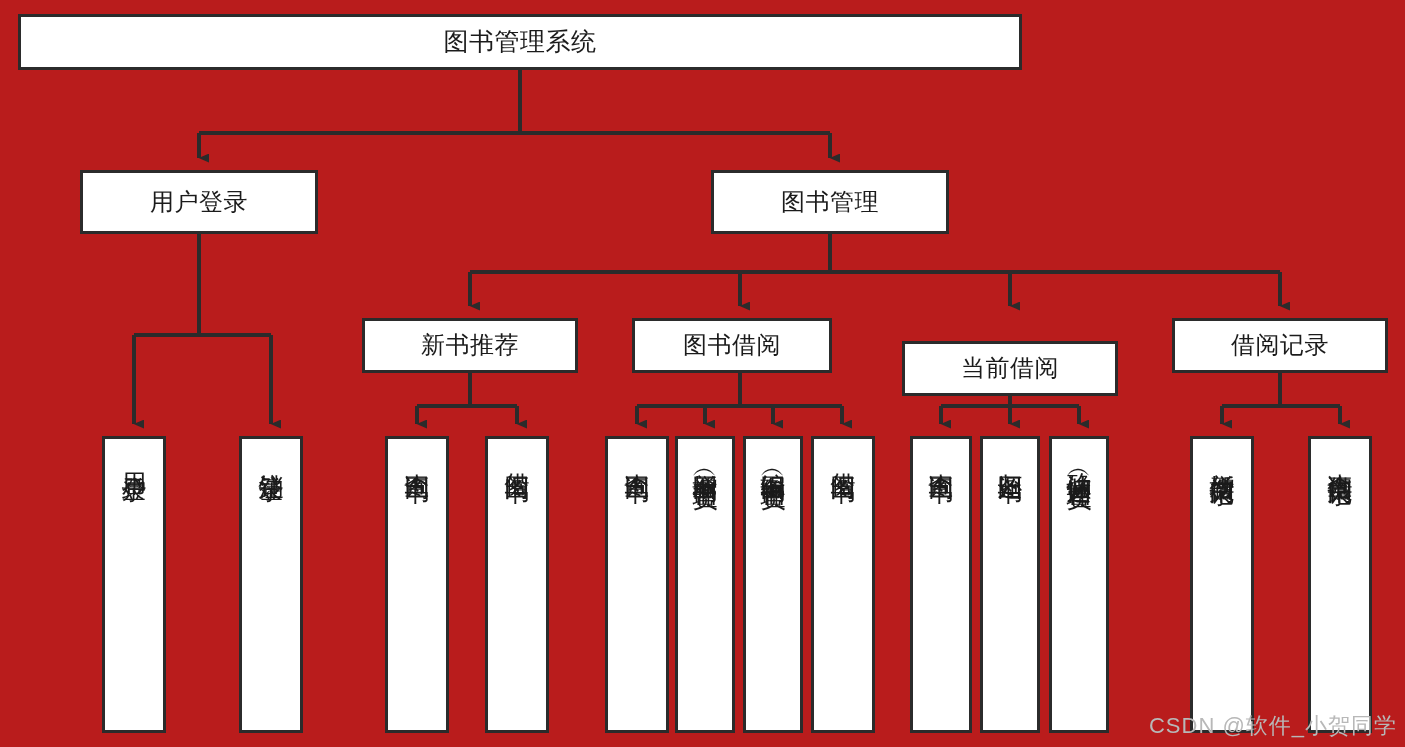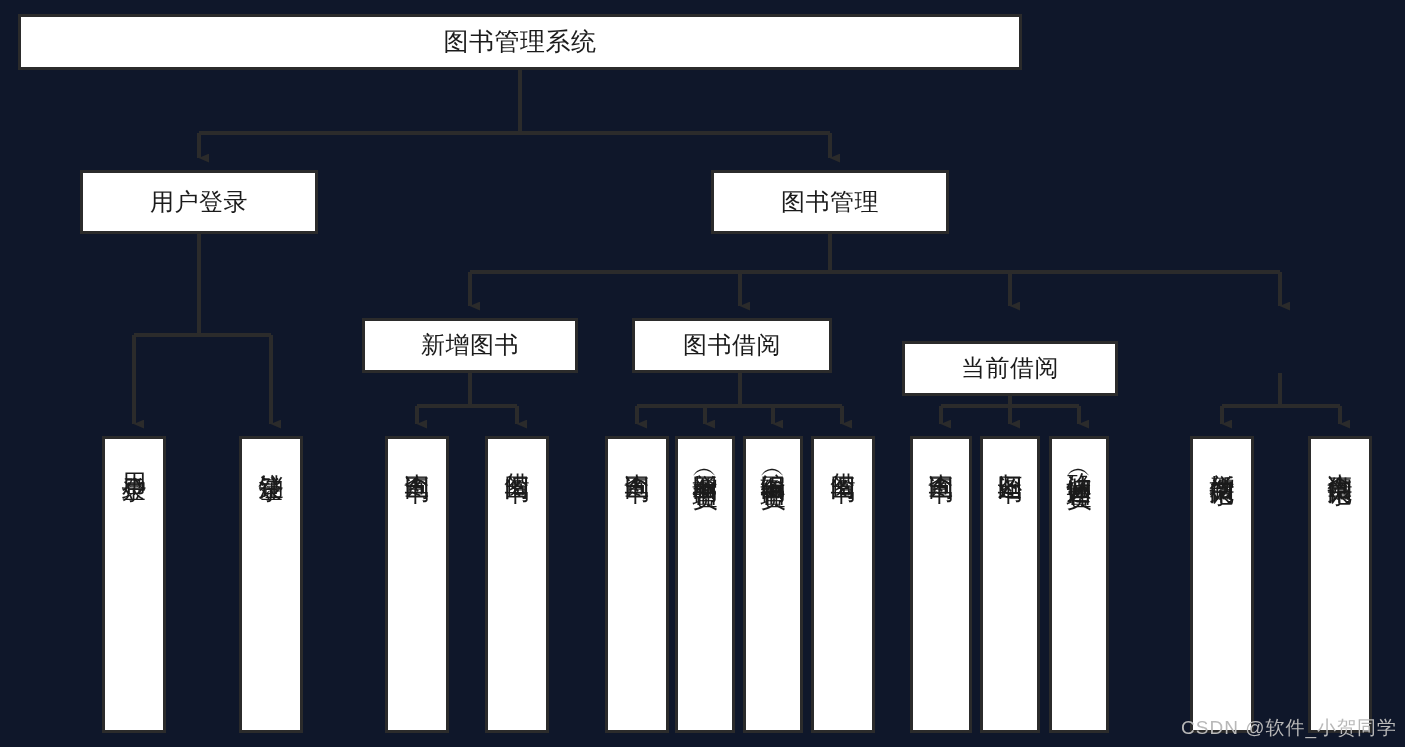--- a/index.html
+++ b/index.html
@@ -7,21 +7,21 @@
     padding: 0;
     background: #ffffff;
   }
   body {
     font-family: "Liberation Sans", "DejaVu Sans", sans-serif;
   }
   #diagram-root {
     position: relative;
     width: 1405px;
     height: 747px;
-    background: #0f172a;
+    background: #b91c1c;
     overflow: hidden;
   }
   #diagram-svg {
     position: absolute;
     left: 0;
     top: 0;
     width: 1405px;
     height: 747px;
   }
   .node-box {
@@ -61,21 +61,21 @@
     white-space: pre-wrap;
     max-height: 268px;
   }
   .node-box.vertical.tall-label .node-label {
     max-height: 276px;
   }
   #watermark {
     position: absolute;
     right: 8px;
     bottom: 6px;
-    font-size: 19px;
+    font-size: 22px;
     color: #b8b8b8;
     letter-spacing: 1px;
     white-space: nowrap;
     pointer-events: none;
   }
 </style>
 </head>
 <body>
 
 <div id="diagram-root">
@@ -135,28 +135,31 @@
   </div>
 
   <div class="node-box horizontal" style="left:80px; top:170px; width:238px; height:64px;">
     <span class="node-label">用户登录</span>
   </div>
   <div class="node-box horizontal" style="left:711px; top:170px; width:238px; height:64px;">
     <span class="node-label">图书管理</span>
   </div>
 
   <div class="node-box horizontal" style="left:362px; top:318px; width:216px; height:55px;">
-    <span class="node-label">新增图书</span>
+    <span class="node-label">新书推荐</span>
   </div>
   <div class="node-box horizontal" style="left:632px; top:318px; width:200px; height:55px;">
     <span class="node-label">图书借阅</span>
   </div>
   <div class="node-box horizontal" style="left:902px; top:318px; width:216px; height:55px;margin-top:23px;">
     <span class="node-label">当前借阅</span>
   </div>
+  <div class="node-box horizontal" style="left:1172px; top:318px; width:216px; height:55px;">
+    <span class="node-label">借阅记录</span>
+  </div>
 
   <div class="node-box vertical" style="left:102px; top:436px; width:64px; height:297px;">
     <span class="node-label">用户登录</span>
   </div>
   <div class="node-box vertical" style="left:239px; top:436px; width:64px; height:297px;">
     <span class="node-label">注销登录</span>
   </div>
 
   <div class="node-box vertical" style="left:385px; top:436px; width:64px; height:297px;">
     <span class="node-label">查询图书</span>

